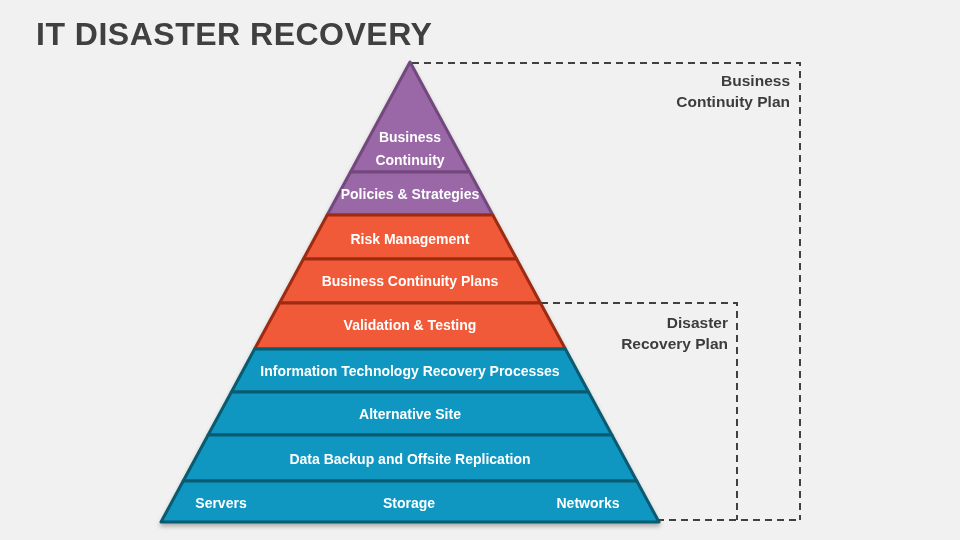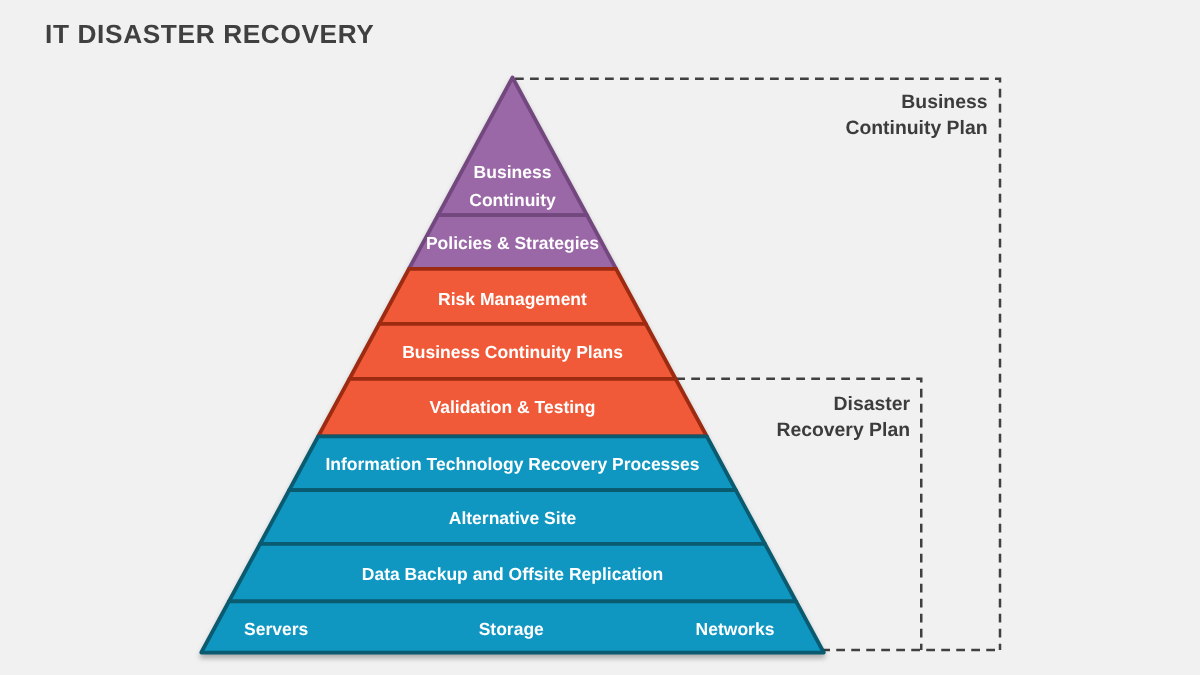--- a/index.html
+++ b/index.html
@@ -18,21 +18,21 @@
   * { margin: 0; padding: 0; box-sizing: border-box; }
   html, body {
     width: 960px; height: 540px;
     font-family: "Liberation Sans", sans-serif;
   }
   body { background: var(--background); position: relative; overflow: hidden; }
 
   .slide-title {
     position: absolute;
     left: 36px; top: 16px;
-    font-size: 21px;
+    font-size: 32px;
     font-weight: bold;
     letter-spacing: 0.5px;
     color: var(--title-text);
   }
 
   svg.diagram {
     position: absolute;
     left: 0; top: 0;
     width: 960px; height: 540px;
   }

